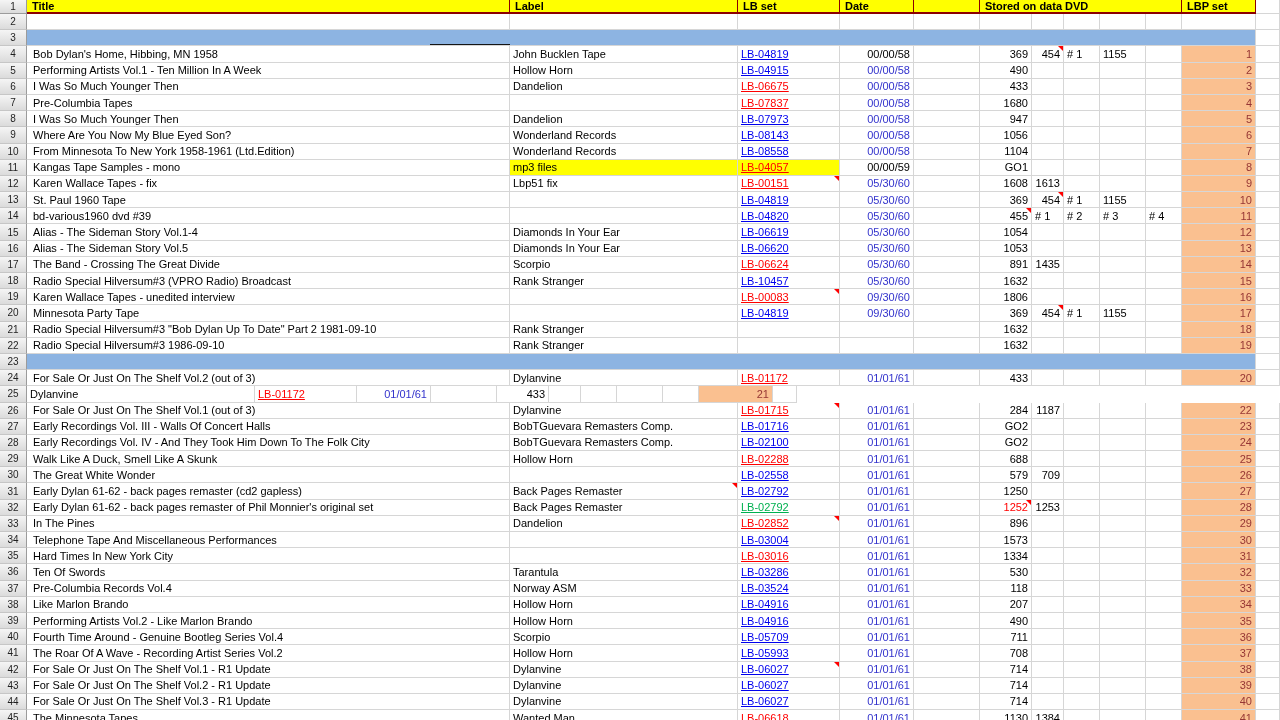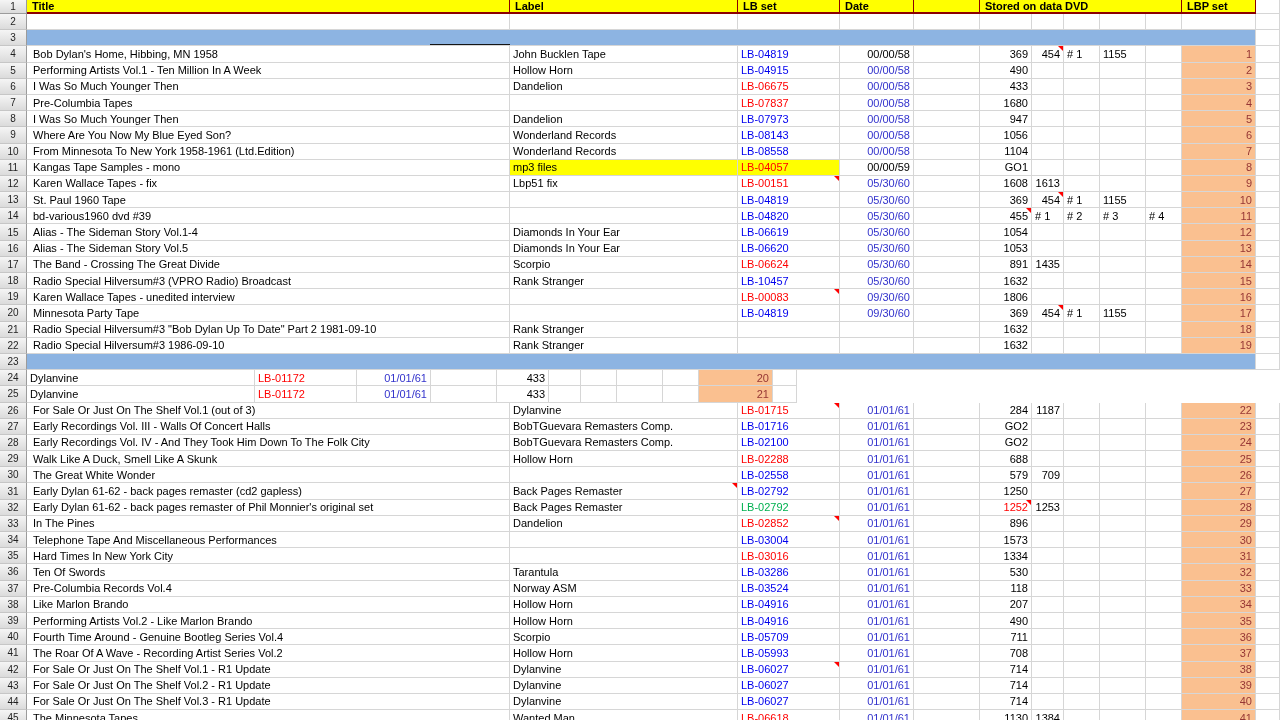--- a/index.html
+++ b/index.html
@@ -20,21 +20,21 @@
   .tcell{padding-left:6px;text-align:center;}
   .hc{flex:0 0 auto;box-sizing:border-box;background:var(--hdr-bg,#FFFF00);
       border-right:1px solid var(--hdr-bd,#8B0000);border-bottom:2px solid var(--hdr-bd,#8B0000);
       display:flex;align-items:center;font-weight:bold;font-size:11px;padding:0 5px;
       white-space:pre;overflow:hidden;}
   .hwhite{background:#fff;border-right:1px solid var(--grid,#D6D6D6);border-bottom:1px solid var(--grid,#D6D6D6);}
   .wa{width:483px}.wb{width:228px}.wc{width:102px}.wd{width:74px}.we{width:66px}
   .wf{width:52px}.wg{width:32px}.wh{width:36px}.wi{width:46px}.wj{width:36px}
   .wk{width:74px}.wl{width:24px}.wfj{width:202px}
   .hl{background:var(--hl,#FFFF00);}
-  .link{}
+  .link{text-decoration:underline;}
   .lb-blue{color:var(--lblue,#0000EE);}
   .lb-red{color:var(--lred,#FF0000);}
   .lb-green{color:var(--lgreen,#00B050);}
   .d-blue{color:var(--dblue,#3333CC);}
   .d-black{color:#000;}
   .redtext{color:var(--lred,#FF0000);}
   .lbp{background:var(--lbp-bg,#FAC090);color:var(--lbp-tx,#963634);}
   .wband{width:1229px;background:var(--band,#8DB4E2);position:relative;box-sizing:border-box;
          border-bottom:1px solid var(--grid,#D6D6D6);border-right:1px solid var(--grid,#D6D6D6);}
   .bandcell{position:absolute;left:403px;top:14px;width:80px;height:100%;box-sizing:border-box;
@@ -367,20 +367,21 @@
         <div class="c wk lbp right">19</div>
         <div class="c wl"></div>
       </div>
       <div class="row bandrow">
         <div class="rn">23</div>
         <div class="c wband"><div class="bandcell"><span>1961</span></div></div>
         <div class="c wl"></div>
       </div>
       <div class="row drow">
         <div class="rn">24</div>
+        <div class="c wa tcell">For Sale Or Just On The Shelf Vol.2 (out of 3)</div>
         <div class="c wb">Dylanvine</div>
         <div class="c wc"><span class="link lb-red">LB-01172</span></div>
         <div class="c wd right"><span class="d-blue">01/01/61</span></div>
         <div class="c we"></div>
         <div class="c wf right"><span>433</span></div>
         <div class="c wg right"></div>
         <div class="c wh"></div>
         <div class="c wi"></div>
         <div class="c wj"></div>
         <div class="c wk lbp right">20</div>

